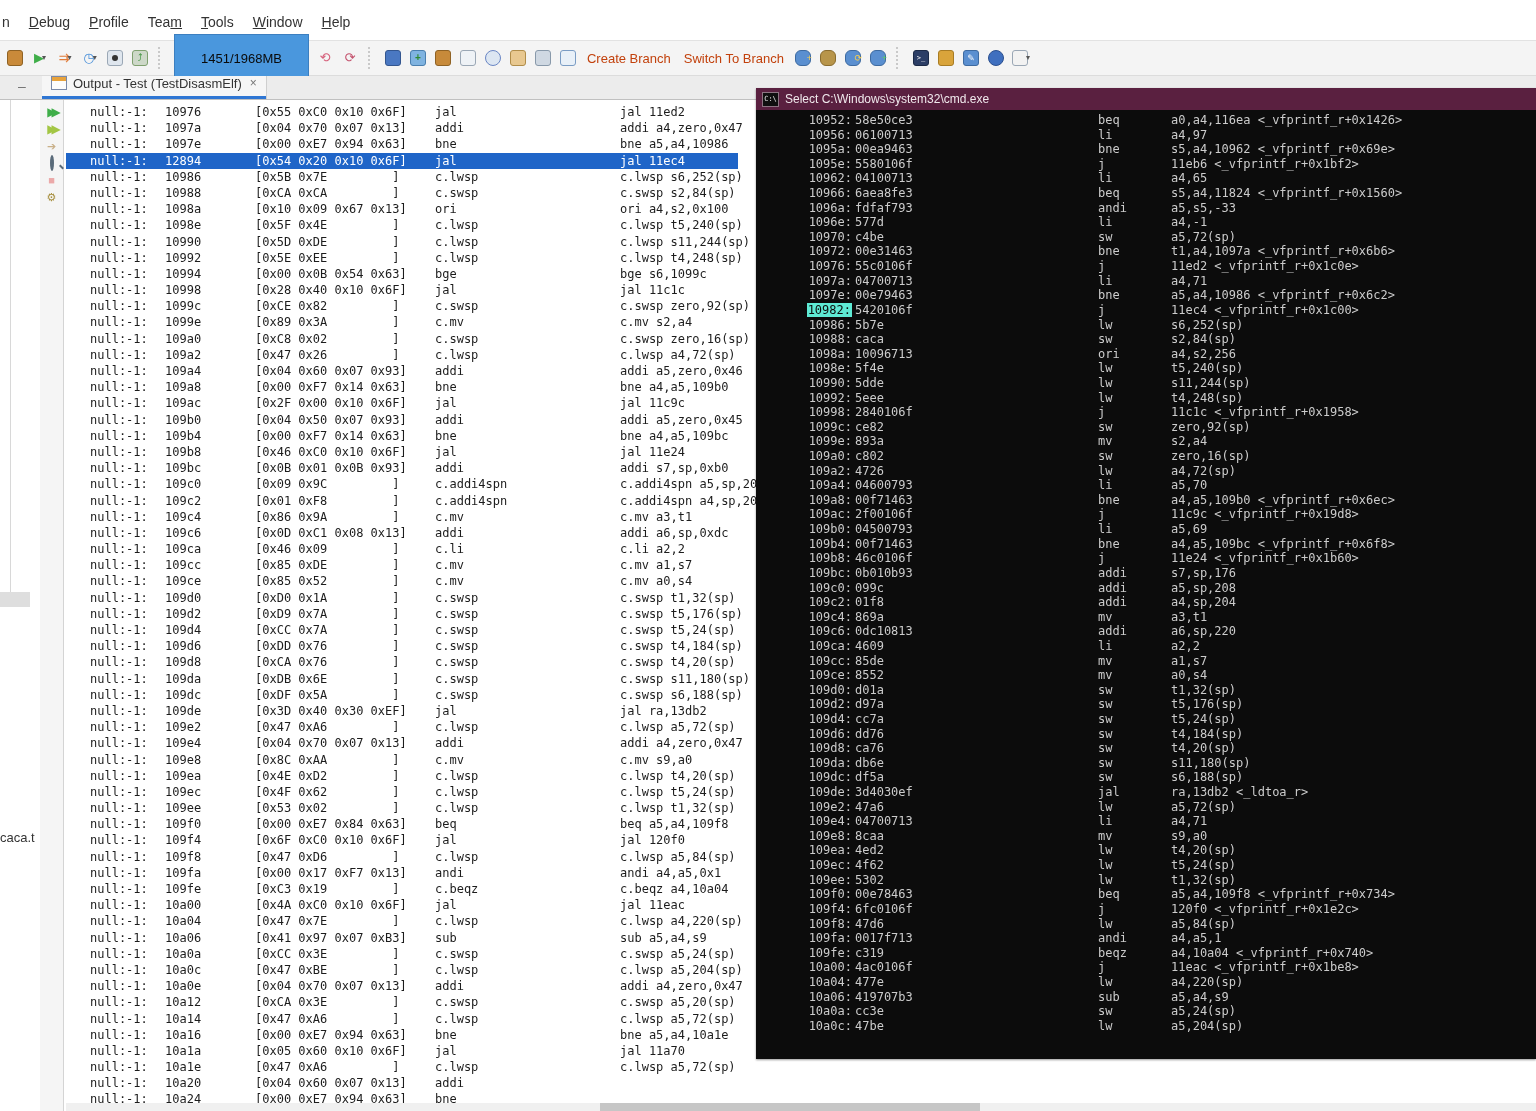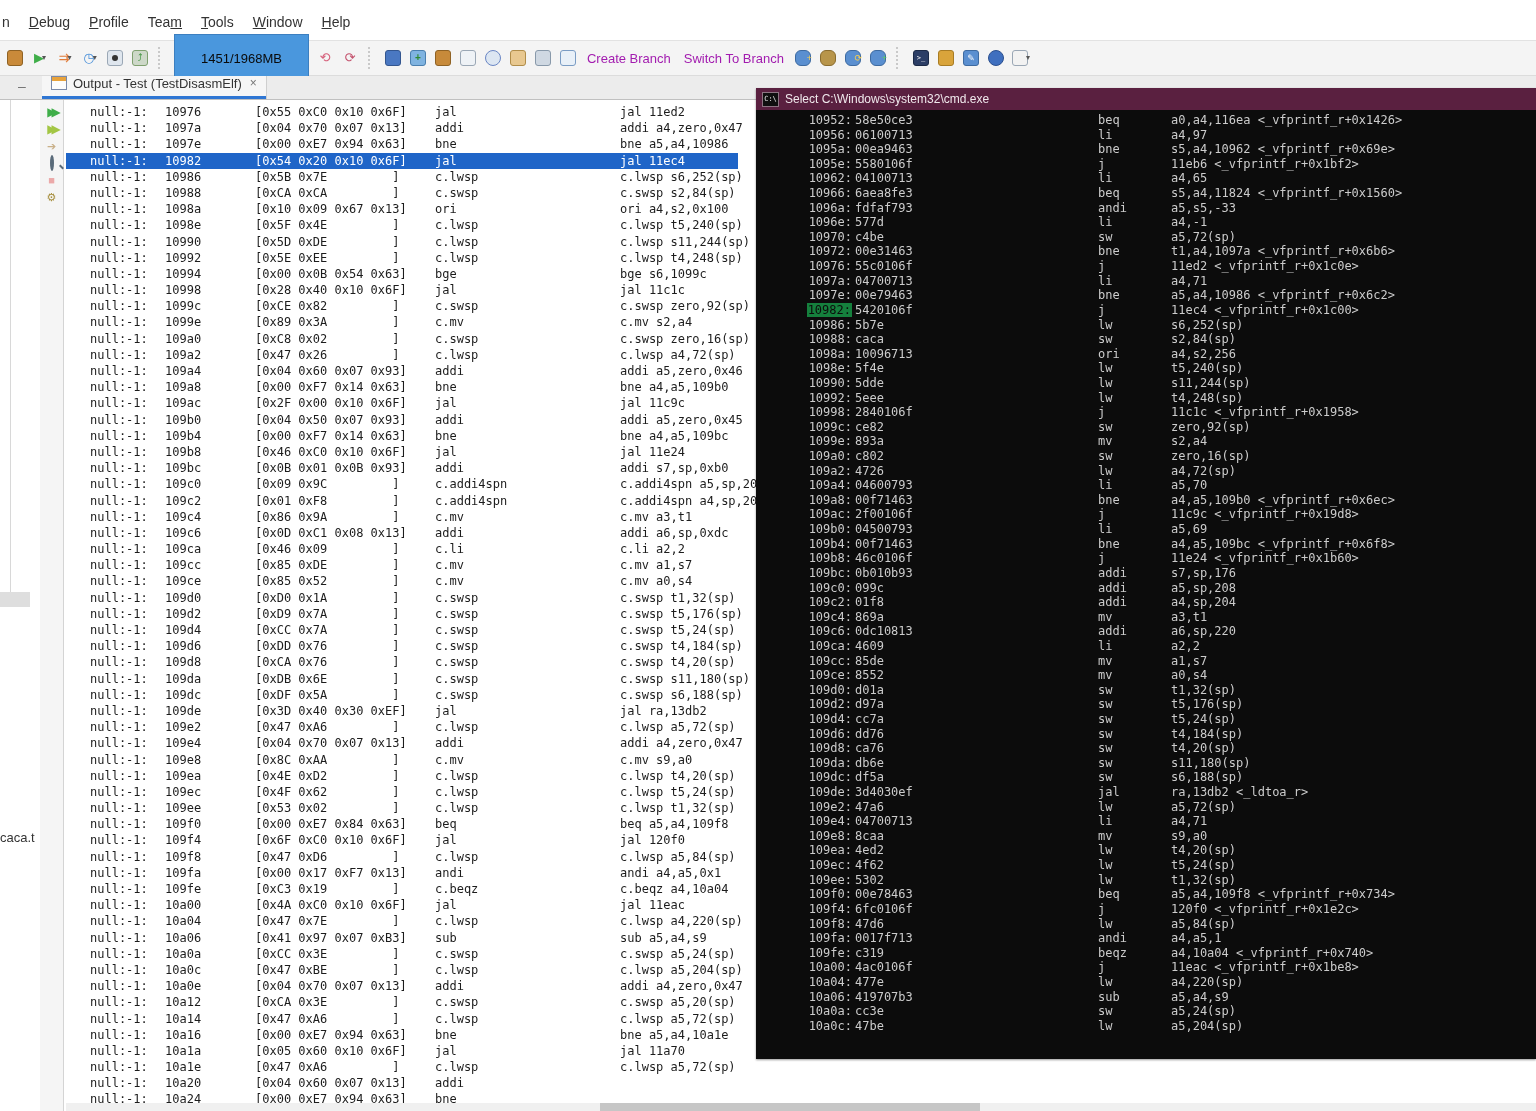--- a/index.html
+++ b/index.html
@@ -13,21 +13,21 @@
   
   #toolbar{position:absolute;left:0;top:40px;width:100%;height:36px;background:#f4f4f4;
            border-top:1px solid #e2e2e2;border-bottom:1px solid #dcdcdc;box-sizing:border-box;
            display:flex;align-items:center;gap:7px;padding-left:6px;font-size:13px;}
   .tsep{width:5px;height:22px;border-left:2px dotted #c9c9c9;margin:0 2px;}
   .ticon{width:18px;height:18px;display:inline-flex;align-items:center;justify-content:center;
          font-size:13px;line-height:18px;position:relative;flex:0 0 auto;}
   .ticon .sq{width:14px;height:14px;border-radius:3px;display:block;}
   .caret{font-size:8px;color:#555;margin-left:-2px;}
   #memory{background:#4a97dd;color:#0a0a0a;font-size:13px;padding:16px 26px;border:1px solid #3c7fc0;}
-  .branch-label{color:#a21caf;font-size:13px;white-space:nowrap;margin:12px 3px;}
+  .branch-label{color:#c2410c;font-size:13px;white-space:nowrap;margin:12px 3px;}
   .glyph{font-family:"DejaVu Sans",sans-serif;}
   
   #tabbar{position:absolute;left:0;top:76px;width:100%;height:24px;background:#ececec;
           border-bottom:1px solid #c0c0c0;box-sizing:border-box;}
   #minimize{position:absolute;left:18px;top:2px;color:#777;font-size:14px;}
   #output-tab{position:absolute;left:42px;top:0;height:23px;display:flex;align-items:flex-start;gap:6px;
               padding:0 9px;background:#f6f6f6;border-right:1px solid #cfcfcf;font-size:13px;color:#333;}
   #output-tab .underline{position:absolute;left:0;right:0;bottom:0;height:3px;background:#2f76d3;}
   .tab-close{color:#777;font-size:12px;margin-left:2px;}
   .winicon{width:14px;height:12px;border:1px solid #7a89a8;background:#fdfdfd;position:relative;display:inline-block;}
@@ -59,21 +59,21 @@
               box-shadow:0 1px 2px rgba(0,0,0,.4);}
   #cmd-title{height:22px;background:#5a2040;display:flex;align-items:center;gap:6px;padding-left:6px;
              color:#f0e8ec;font-size:12px;}
   .cmdicon{width:15px;height:13px;background:#101010;border:1px solid #8d7583;color:#e8e8e8;
            font-family:"DejaVu Sans Mono",monospace;font-size:7px;line-height:12px;text-align:center;}
   #cmd-body{height:949px;background:#0c0c0c;color:#cccccc;font-family:"DejaVu Sans Mono",monospace;
             font-size:12px;overflow:hidden;padding-top:3px;box-sizing:border-box;}
   .crow{display:grid;grid-template-columns:72px 240px 70px 1fr;column-gap:3px;padding-left:24px;
         white-space:pre;line-height:14.62px;height:14.62px;}
   .crow .addr{text-align:right;}
-  .crow .addr .hl{background:#15803d;color:#0c0c0c;padding:0 1px;}
+  .crow .addr .hl{background:#5eead4;color:#0c0c0c;padding:0 1px;}
 </style>
 </head>
 <body>
 
 <div id="screen">
 
   <div id="menubar">
     <div class="inner" id="menu-items">
         <span class="menu-item">n</span>
         <span class="menu-item"><u>D</u>ebug</span>
@@ -201,21 +201,21 @@
       <span class="sicon dblplay" style="color:#a3c644;">▶▶</span>
       <span class="sicon" style="color:#c9b089;">➔</span>
       <span class="sicon"><span class="mag"></span></span>
       <span class="sicon" style="color:#eba9a9;">■</span>
       <span class="sicon" style="color:#a78f3f;">⚙</span>
     </div>
     <div id="output-list">
         <div class="orow"><span>null:-1:</span><span>10976</span><span>[0x55 0xC0 0x10 0x6F]</span><span>jal</span><span>jal 11ed2</span></div>
         <div class="orow"><span>null:-1:</span><span>1097a</span><span>[0x04 0x70 0x07 0x13]</span><span>addi</span><span>addi a4,zero,0x47</span></div>
         <div class="orow"><span>null:-1:</span><span>1097e</span><span>[0x00 0xE7 0x94 0x63]</span><span>bne</span><span>bne a5,a4,10986</span></div>
-        <div class="orow sel"><span>null:-1:</span><span>10982</span><span>[0x54 0x20 0x10 0x6F]</span><span>jal</span><span>jal 11ec4</span></div>
+        <div class="orow sel"><span>null:-1:</span><span>12894</span><span>[0x54 0x20 0x10 0x6F]</span><span>jal</span><span>jal 11ec4</span></div>
         <div class="orow"><span>null:-1:</span><span>10986</span><span>[0x5B 0x7E         ]</span><span>c.lwsp</span><span>c.lwsp s6,252(sp)</span></div>
         <div class="orow"><span>null:-1:</span><span>10988</span><span>[0xCA 0xCA         ]</span><span>c.swsp</span><span>c.swsp s2,84(sp)</span></div>
         <div class="orow"><span>null:-1:</span><span>1098a</span><span>[0x10 0x09 0x67 0x13]</span><span>ori</span><span>ori a4,s2,0x100</span></div>
         <div class="orow"><span>null:-1:</span><span>1098e</span><span>[0x5F 0x4E         ]</span><span>c.lwsp</span><span>c.lwsp t5,240(sp)</span></div>
         <div class="orow"><span>null:-1:</span><span>10990</span><span>[0x5D 0xDE         ]</span><span>c.lwsp</span><span>c.lwsp s11,244(sp)</span></div>
         <div class="orow"><span>null:-1:</span><span>10992</span><span>[0x5E 0xEE         ]</span><span>c.lwsp</span><span>c.lwsp t4,248(sp)</span></div>
         <div class="orow"><span>null:-1:</span><span>10994</span><span>[0x00 0x0B 0x54 0x63]</span><span>bge</span><span>bge s6,1099c</span></div>
         <div class="orow"><span>null:-1:</span><span>10998</span><span>[0x28 0x40 0x10 0x6F]</span><span>jal</span><span>jal 11c1c</span></div>
         <div class="orow"><span>null:-1:</span><span>1099c</span><span>[0xCE 0x82         ]</span><span>c.swsp</span><span>c.swsp zero,92(sp)</span></div>
         <div class="orow"><span>null:-1:</span><span>1099e</span><span>[0x89 0x3A         ]</span><span>c.mv</span><span>c.mv s2,a4</span></div>

